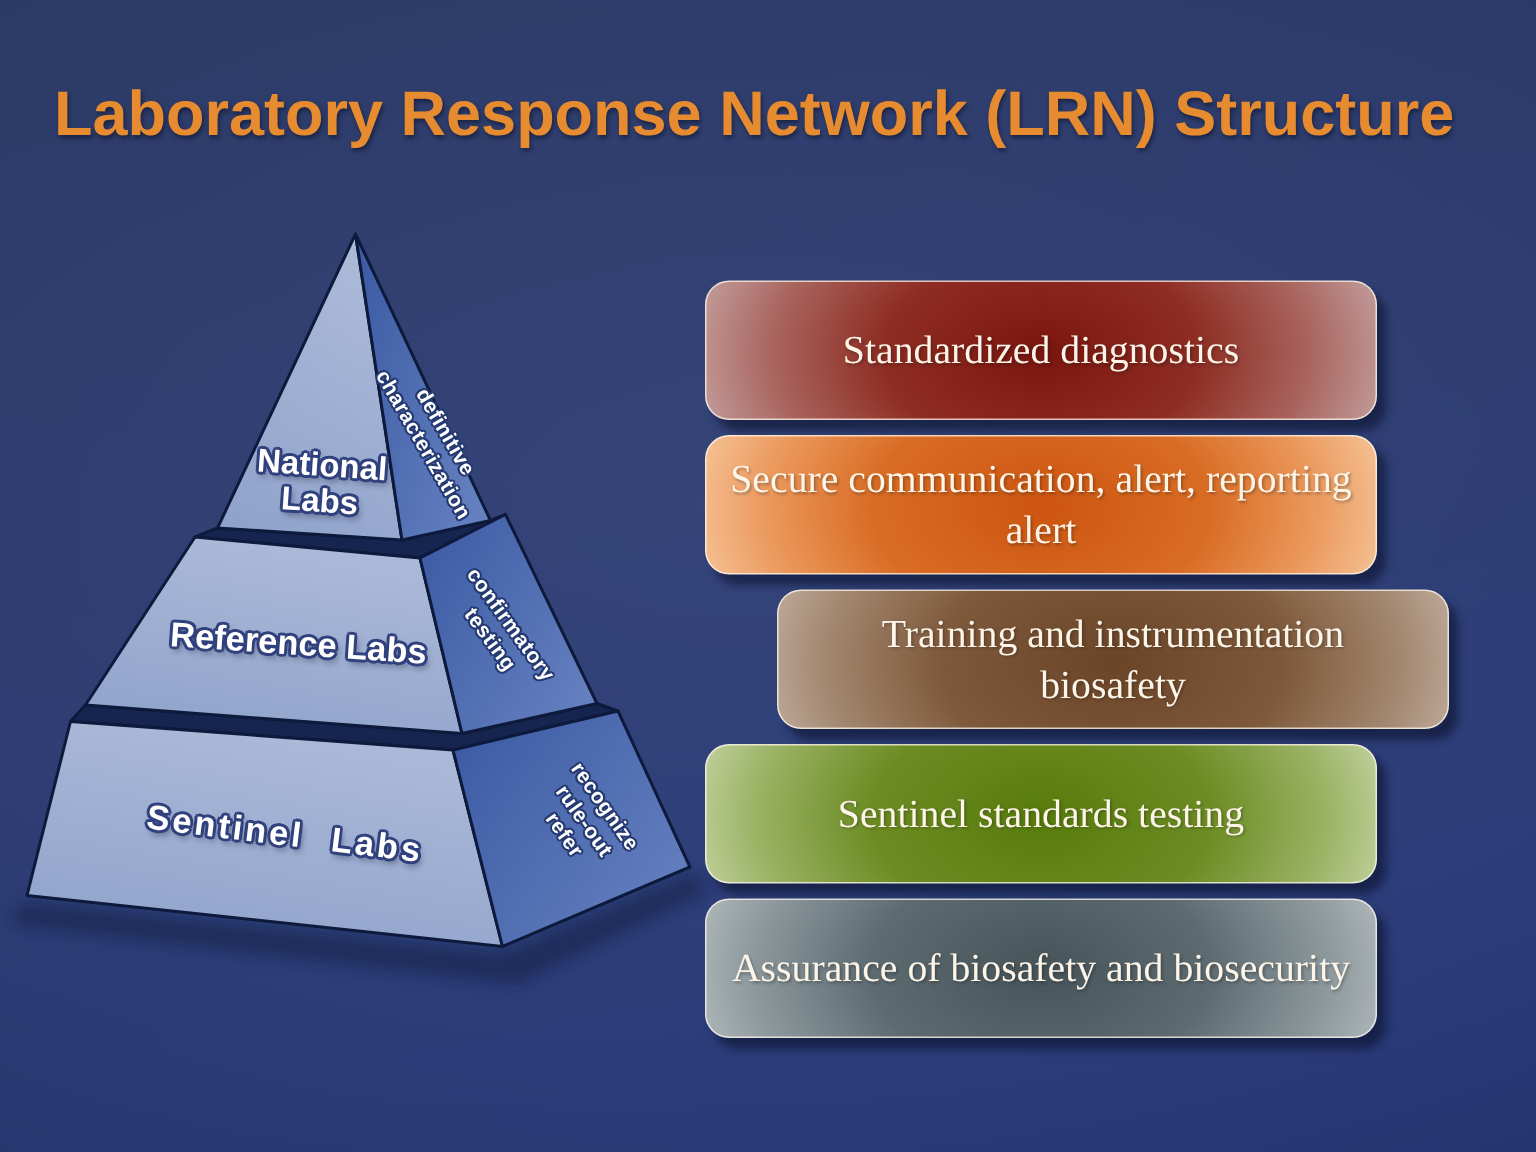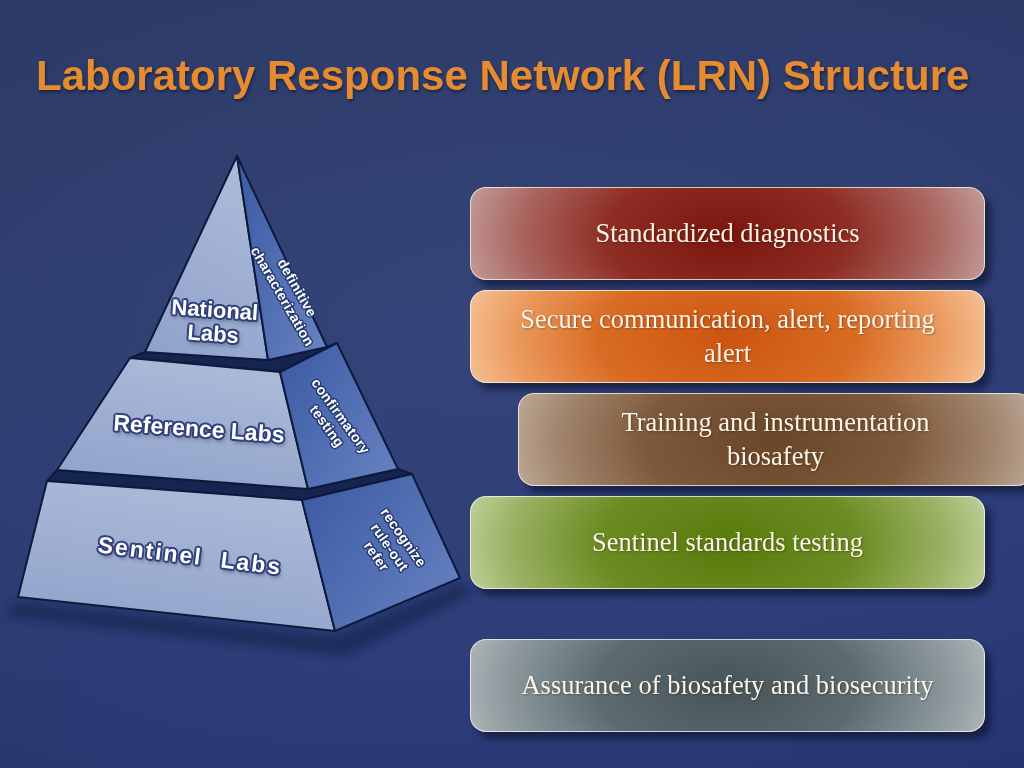--- a/index.html
+++ b/index.html
@@ -35,33 +35,33 @@
       -1px -1px 0 #263a72, 1px -1px 0 #263a72, -1px 1px 0 #263a72, 1px 1px 0 #263a72;
   }
   .nat{left:214px;top:322px;transform:translate(-50%,-50%) rotate(4deg);}
   .ref{left:199px;top:429px;transform:translate(-50%,-50%) rotate(4deg);}
   .sen{left:190px;top:556px;transform:translate(-50%,-50%) rotate(7deg);}
   .def{left:290px;top:292px;transform:translate(-50%,-50%) rotate(60deg);}
   .con{left:334px;top:421px;transform:translate(-50%,-50%) rotate(54deg);}
   .rec{left:390px;top:547px;transform:translate(-50%,-50%) rotate(55deg);}
   .boxes{position:absolute;left:470px;top:187px;width:515px;}
   .info-box{
-    position:absolute;left:0;width:515px;height:93px;box-sizing:border-box;
+    position:absolute;left:0;width:448px;height:93px;box-sizing:border-box;
     border-radius:16px;border:1.5px solid rgba(255,248,238,0.75);
     display:flex;flex-direction:column;align-items:center;justify-content:center;
     box-shadow:6px 7px 6px rgba(11,18,46,0.6);
     font-family:"Liberation Serif","DejaVu Serif",serif;
     color:#fdf5e8;font-size:26.5px;line-height:1.28;text-align:center;
     text-shadow:1px 1px 2px rgba(20,20,20,0.35);
   }
   .b0{top:0px;  background:radial-gradient(56% 175% at 50% 52%, #7a150e 0%, #8e2d23 42%, #a9655f 72%, #c9abaa 100%);}
   .b1{top:103px;background:radial-gradient(56% 175% at 50% 52%, #cc5510 0%, #d96c24 45%, #eb9a5e 74%, #f8cda6 100%);}
   .b2{top:206px;background:radial-gradient(56% 175% at 50% 52%, #6b4527 0%, #7d583a 45%, #a0846c 75%, #c6b4a6 100%);margin-left:48px;}
   .b3{top:309px;background:radial-gradient(56% 175% at 50% 52%, #587b0c 0%, #6c8c23 45%, #9ab264 76%, #cdd9ae 100%);}
-  .b4{top:412px;background:radial-gradient(56% 175% at 50% 52%, #46545a 0%, #5d6b71 45%, #8b979b 76%, #bac0c3 100%);margin-top:40px;}
+  .b4{top:412px;background:radial-gradient(56% 175% at 50% 52%, #46545a 0%, #5d6b71 45%, #8b979b 76%, #bac0c3 100%);}
 </style>
 </head>
 <body>
 
 <div class="slide">
 
   <div class="title">Laboratory Response Network (LRN) Structure</div>
 
   <svg class="pyr-svg" viewBox="0 0 1024 768">
     <defs>

